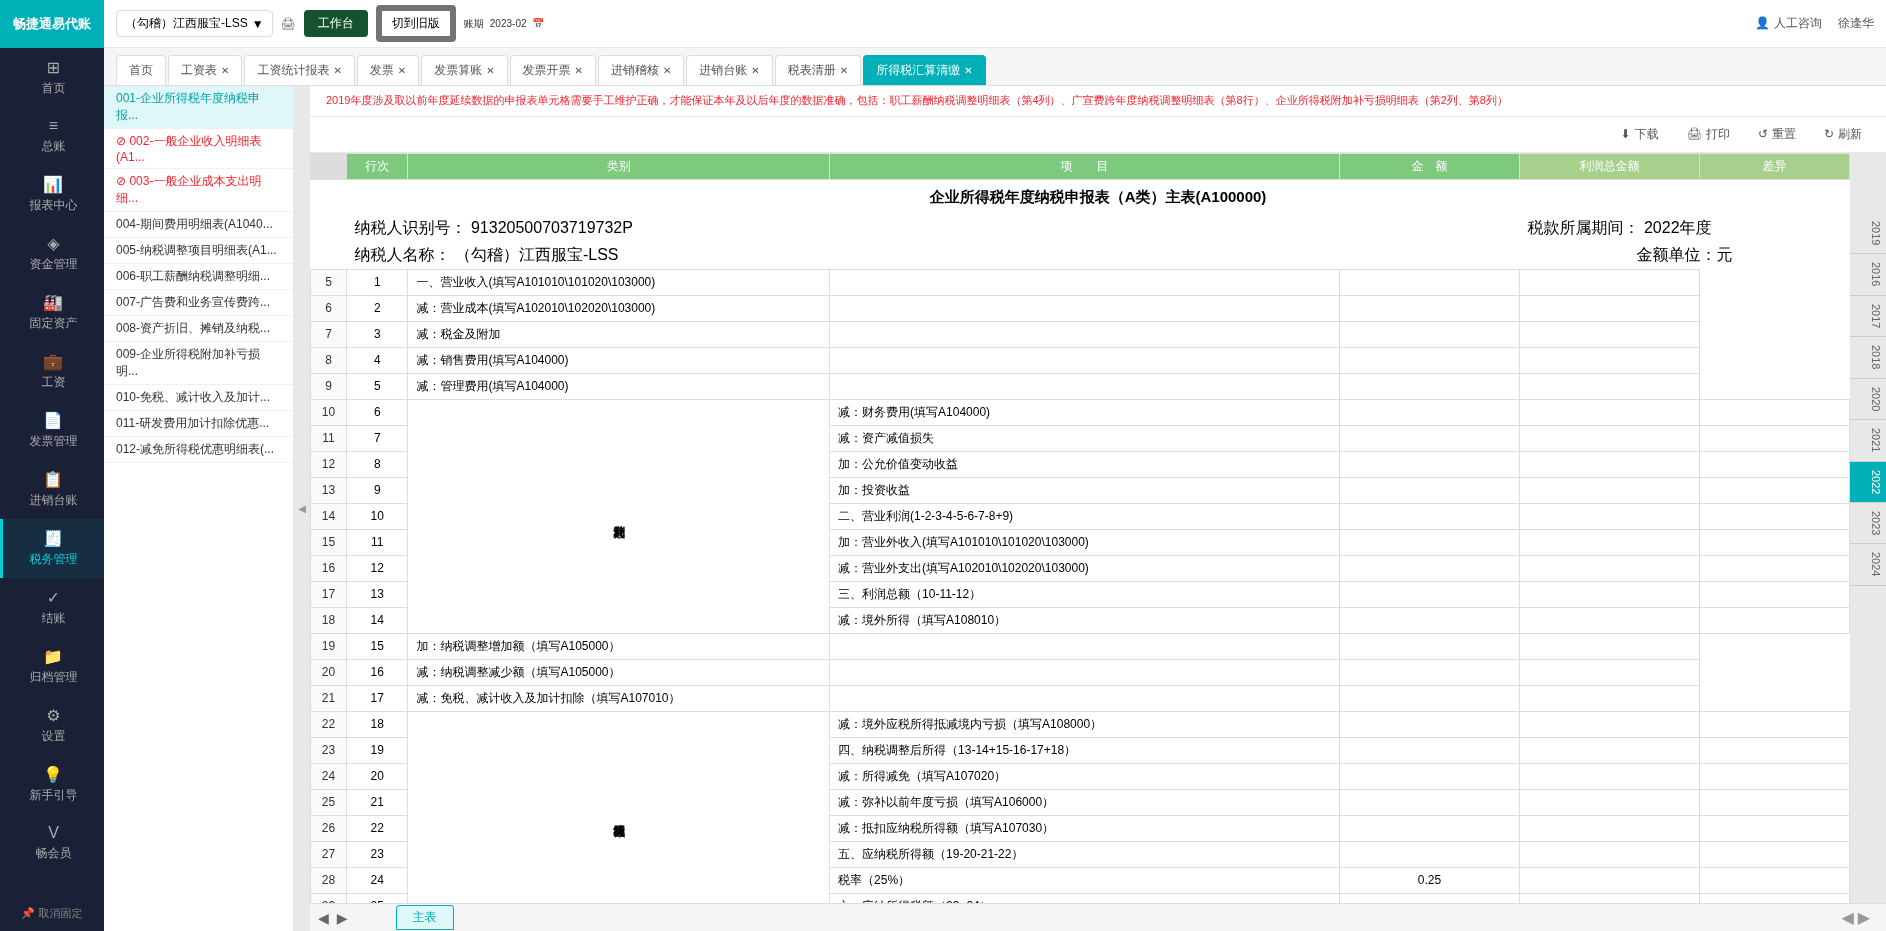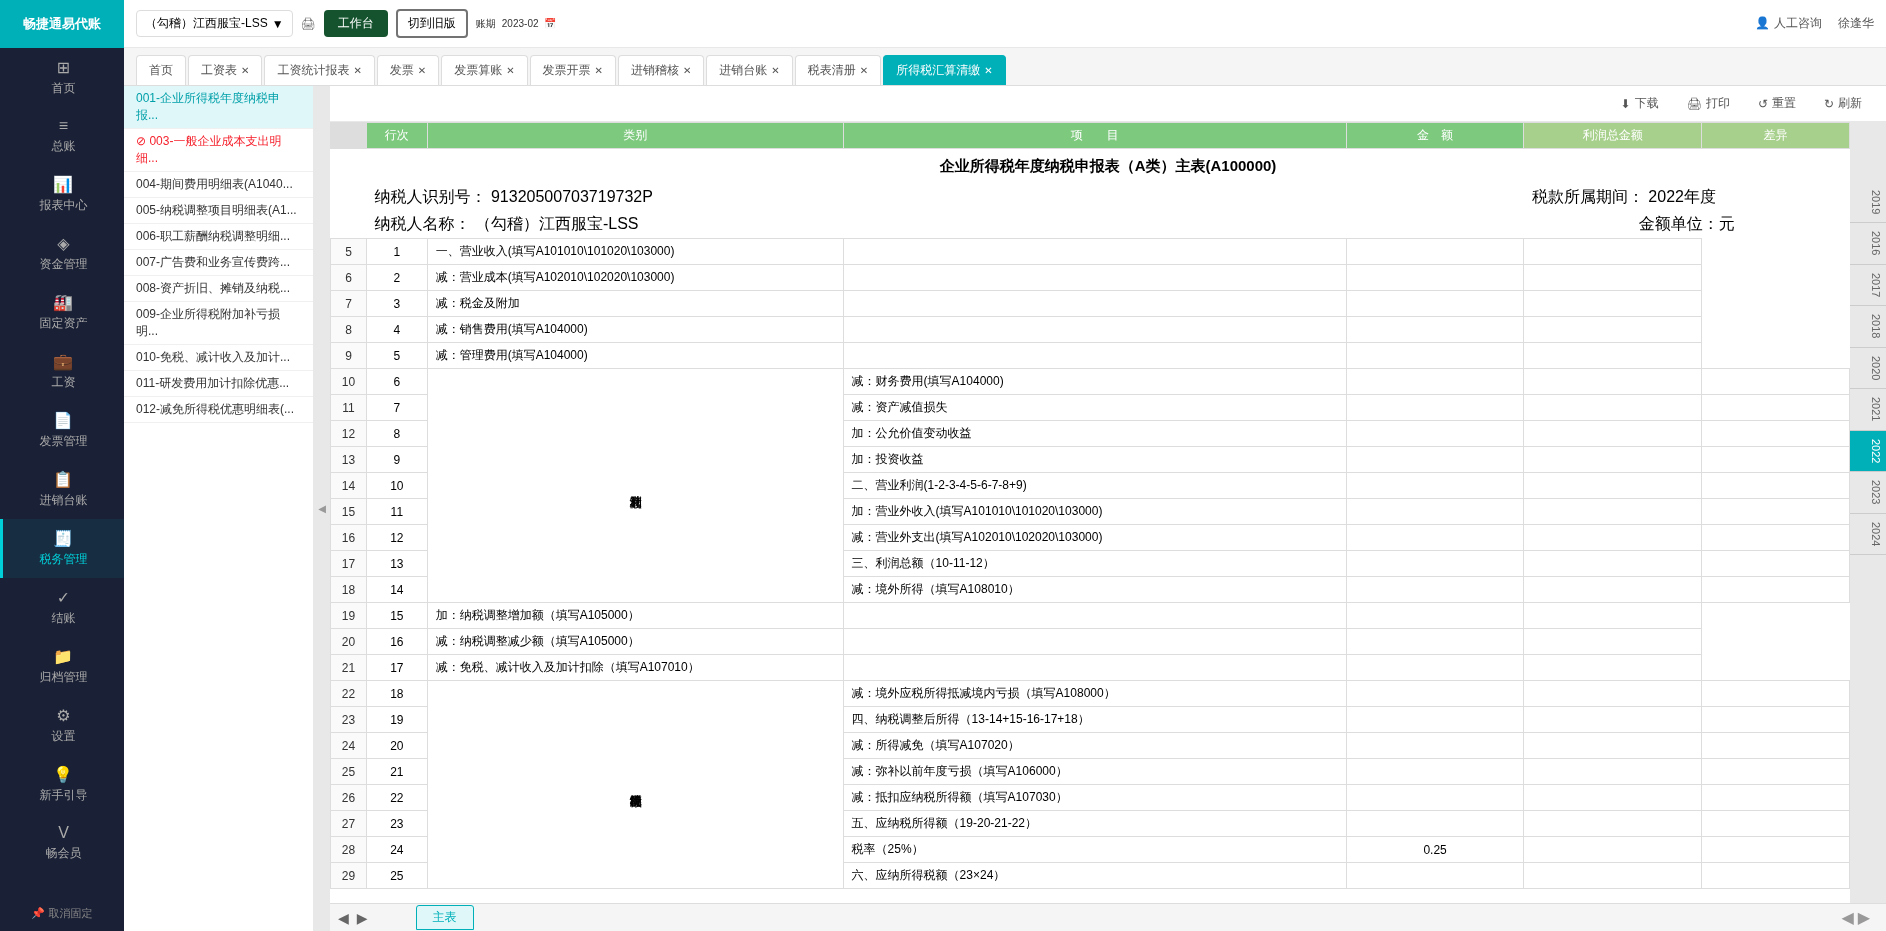--- a/index.html
+++ b/index.html
@@ -1,20 +1,20 @@
 <!DOCTYPE html>
 <html><head>
   <meta charset="utf-8">
   <style>
     * { box-sizing: border-box; margin: 0; padding: 0; }
     body { font-family: 'Microsoft YaHei', Arial, sans-serif; font-size: 12px; background: #f0f2f5; display: flex; height: 931px; overflow: hidden; }
 
     
     .sidebar {
-      width: 124px;
+      width: 104px;
       background: #1a2035;
       color: #ccc;
       display: flex;
       flex-direction: column;
       flex-shrink: 0;
       height: 100%;
       overflow: hidden;
     }
     .sidebar-logo {
       background: #00b0b9;
@@ -80,21 +80,21 @@
     .workbench-btn {
       background: #14532d;
       color: white;
       border: none;
       border-radius: 4px;
       padding: 5px 14px;
       font-size: 12px;
       cursor: pointer;
     }
     .period-btn {
-      border: 2px solid #737373;
+      border: 6px solid #737373;
       border-radius: 4px;
       padding: 4px 10px;
       font-size: 12px;
       cursor: pointer;
       background: white;
     }
     .period-info {
       display: flex;
       align-items: center;
       gap: 6px;
@@ -476,20 +476,24 @@
   </div>
 
   <div class="content-area">
 
     <div class="left-panel">
       <div class="left-panel-item active">
         <span>001-企业所得税年度纳税申报...</span>
       </div>
       <div class="left-panel-item error">
         <span style="color:#f5222d;">⊘</span>
+        <span>002-一般企业收入明细表(A1...</span>
+      </div>
+      <div class="left-panel-item error">
+        <span style="color:#f5222d;">⊘</span>
         <span>003-一般企业成本支出明细...</span>
       </div>
       <div class="left-panel-item">
         <span>004-期间费用明细表(A1040...</span>
       </div>
       <div class="left-panel-item">
         <span>005-纳税调整项目明细表(A1...</span>
       </div>
       <div class="left-panel-item">
         <span>006-职工薪酬纳税调整明细...</span>
@@ -513,20 +517,23 @@
         <span>012-减免所得税优惠明细表(...</span>
       </div>
     </div>
 
     <div style="width:16px;background:#e8e8e8;display:flex;align-items:center;justify-content:center;cursor:pointer;flex-shrink:0;">
       <span style="font-size:10px;color:#999;">◀</span>
     </div>
 
     <div class="right-main">
 
+      <div class="notice-bar">
+        <span>2019年度涉及取以前年度延续数据的申报表单元格需要手工维护正确，才能保证本年及以后年度的数据准确，包括：职工薪酬纳税调整明细表（第4列）、广宣费跨年度纳税调整明细表（第8行）、企业所得税附加补亏损明细表（第2列、第8列）</span>
+      </div>
 
       <div class="form-toolbar">
         <div class="toolbar-btn">
           <span>⬇</span>
           <span>下载</span>
         </div>
         <div class="toolbar-btn">
           <span>🖨</span>
           <span>打印</span>
         </div>

